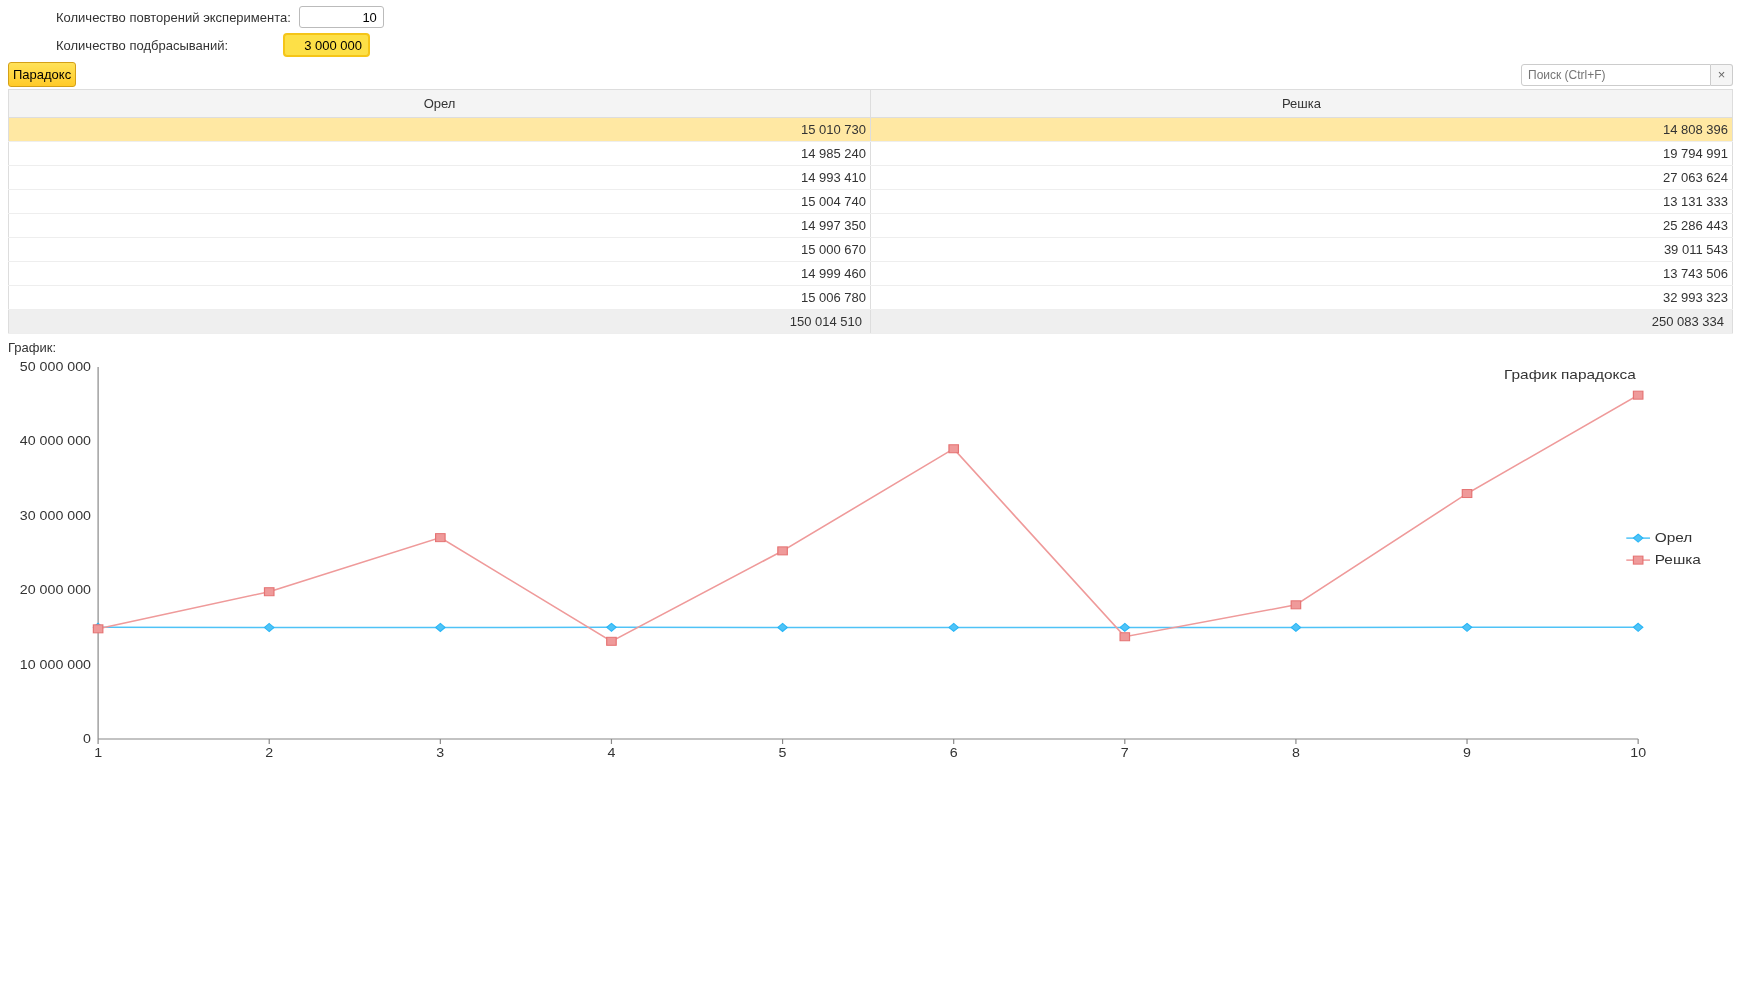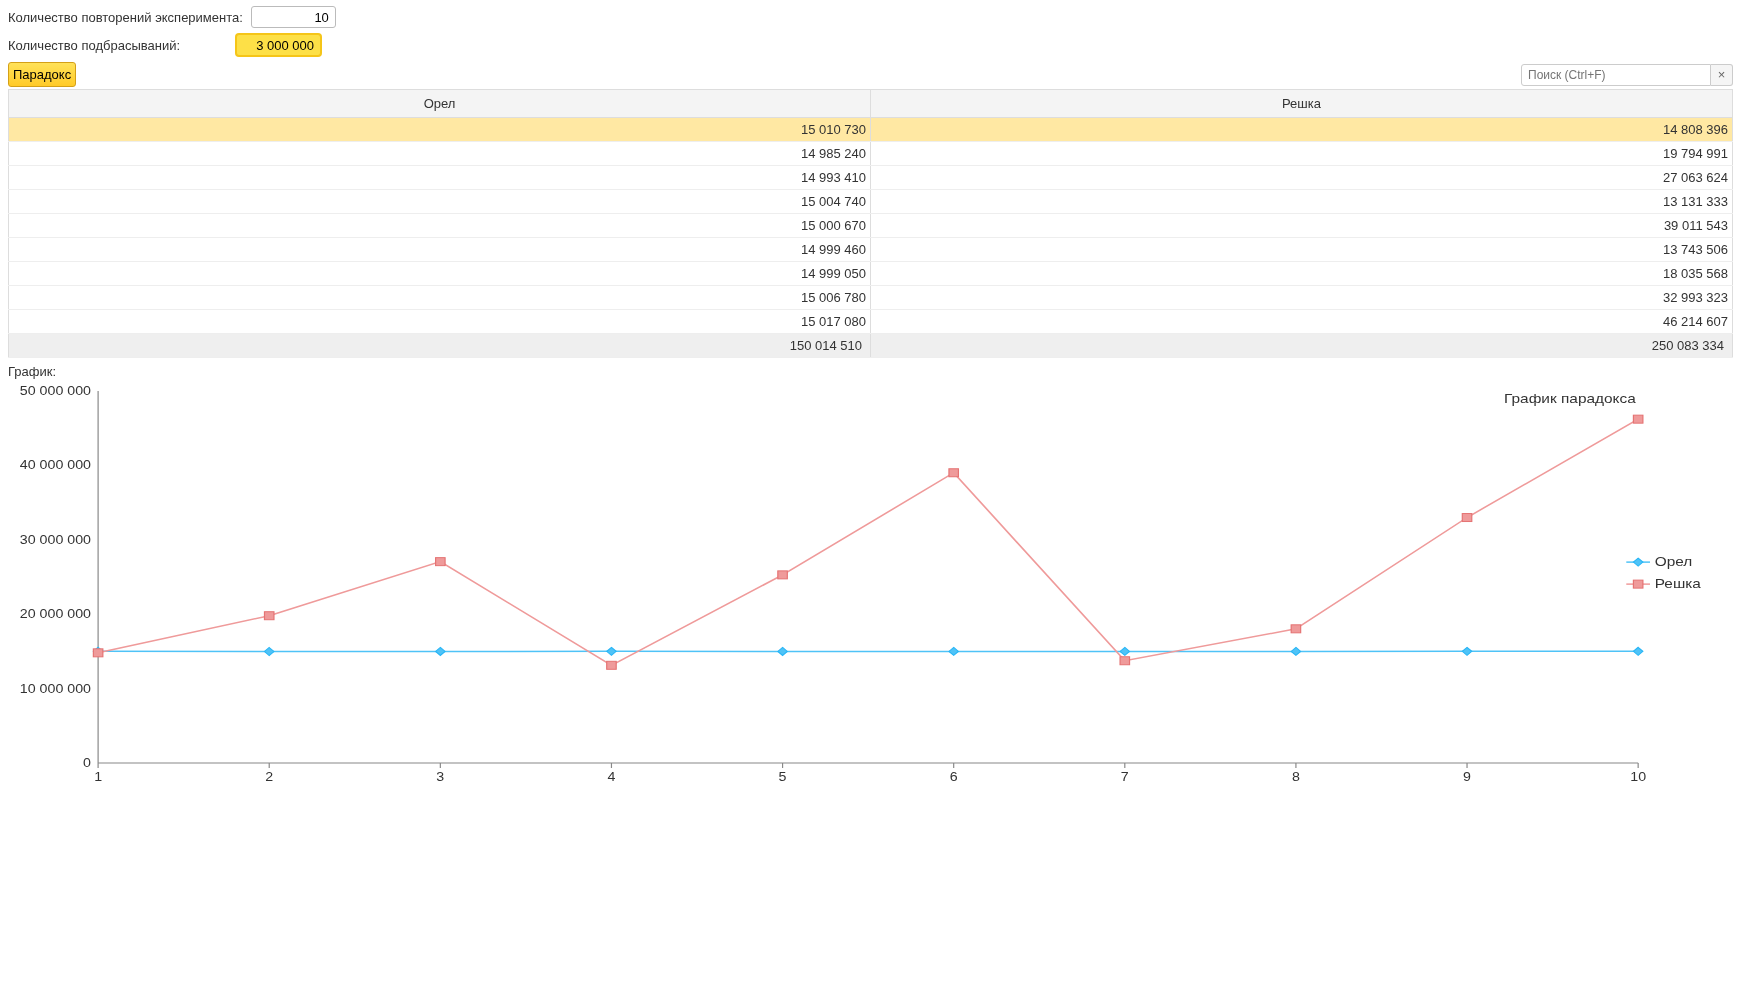--- a/index.html
+++ b/index.html
@@ -9,20 +9,21 @@
     font-family: Arial, sans-serif;
     font-size: 13px;
     color: #333;
     background: #fff;
   }
   .form-row {
     display: flex;
     align-items: center;
     margin-bottom: 6px;
     gap: 8px;
+    margin-left: 48px;
   }
   .form-label { min-width: 220px; color: #333; }
   .num-input {
     width: 85px;
     height: 22px;
     padding: 2px 6px;
     text-align: right;
     border: 1px solid #bbb;
     border-radius: 3px;
     font-size: 13px;
@@ -158,38 +159,34 @@
       </tr>
       <tr>
         <td>14 993 410</td>
         <td>27 063 624</td>
       </tr>
       <tr>
         <td>15 004 740</td>
         <td>13 131 333</td>
       </tr>
       <tr>
+        <td>14 997 350</td>
+        <td>25 286 443</td>
+      </tr>
+      <tr>
         <td>15 000 670</td>
         <td>39 011 543</td>
       </tr>
       <tr>
         <td>14 999 460</td>
         <td>13 743 506</td>
       </tr>
       <tr>
-        <td>14 999 050</td>
-        <td>18 035 568</td>
-      </tr>
-      <tr>
         <td>15 006 780</td>
         <td>32 993 323</td>
-      </tr>
-      <tr>
-        <td>15 017 080</td>
-        <td>46 214 607</td>
       </tr>
     </tbody>
   <tfoot>
     <tr>
       <td>150 014 510</td>
       <td>250 083 334</td>
     </tr>
   </tfoot>
 </table>
 

